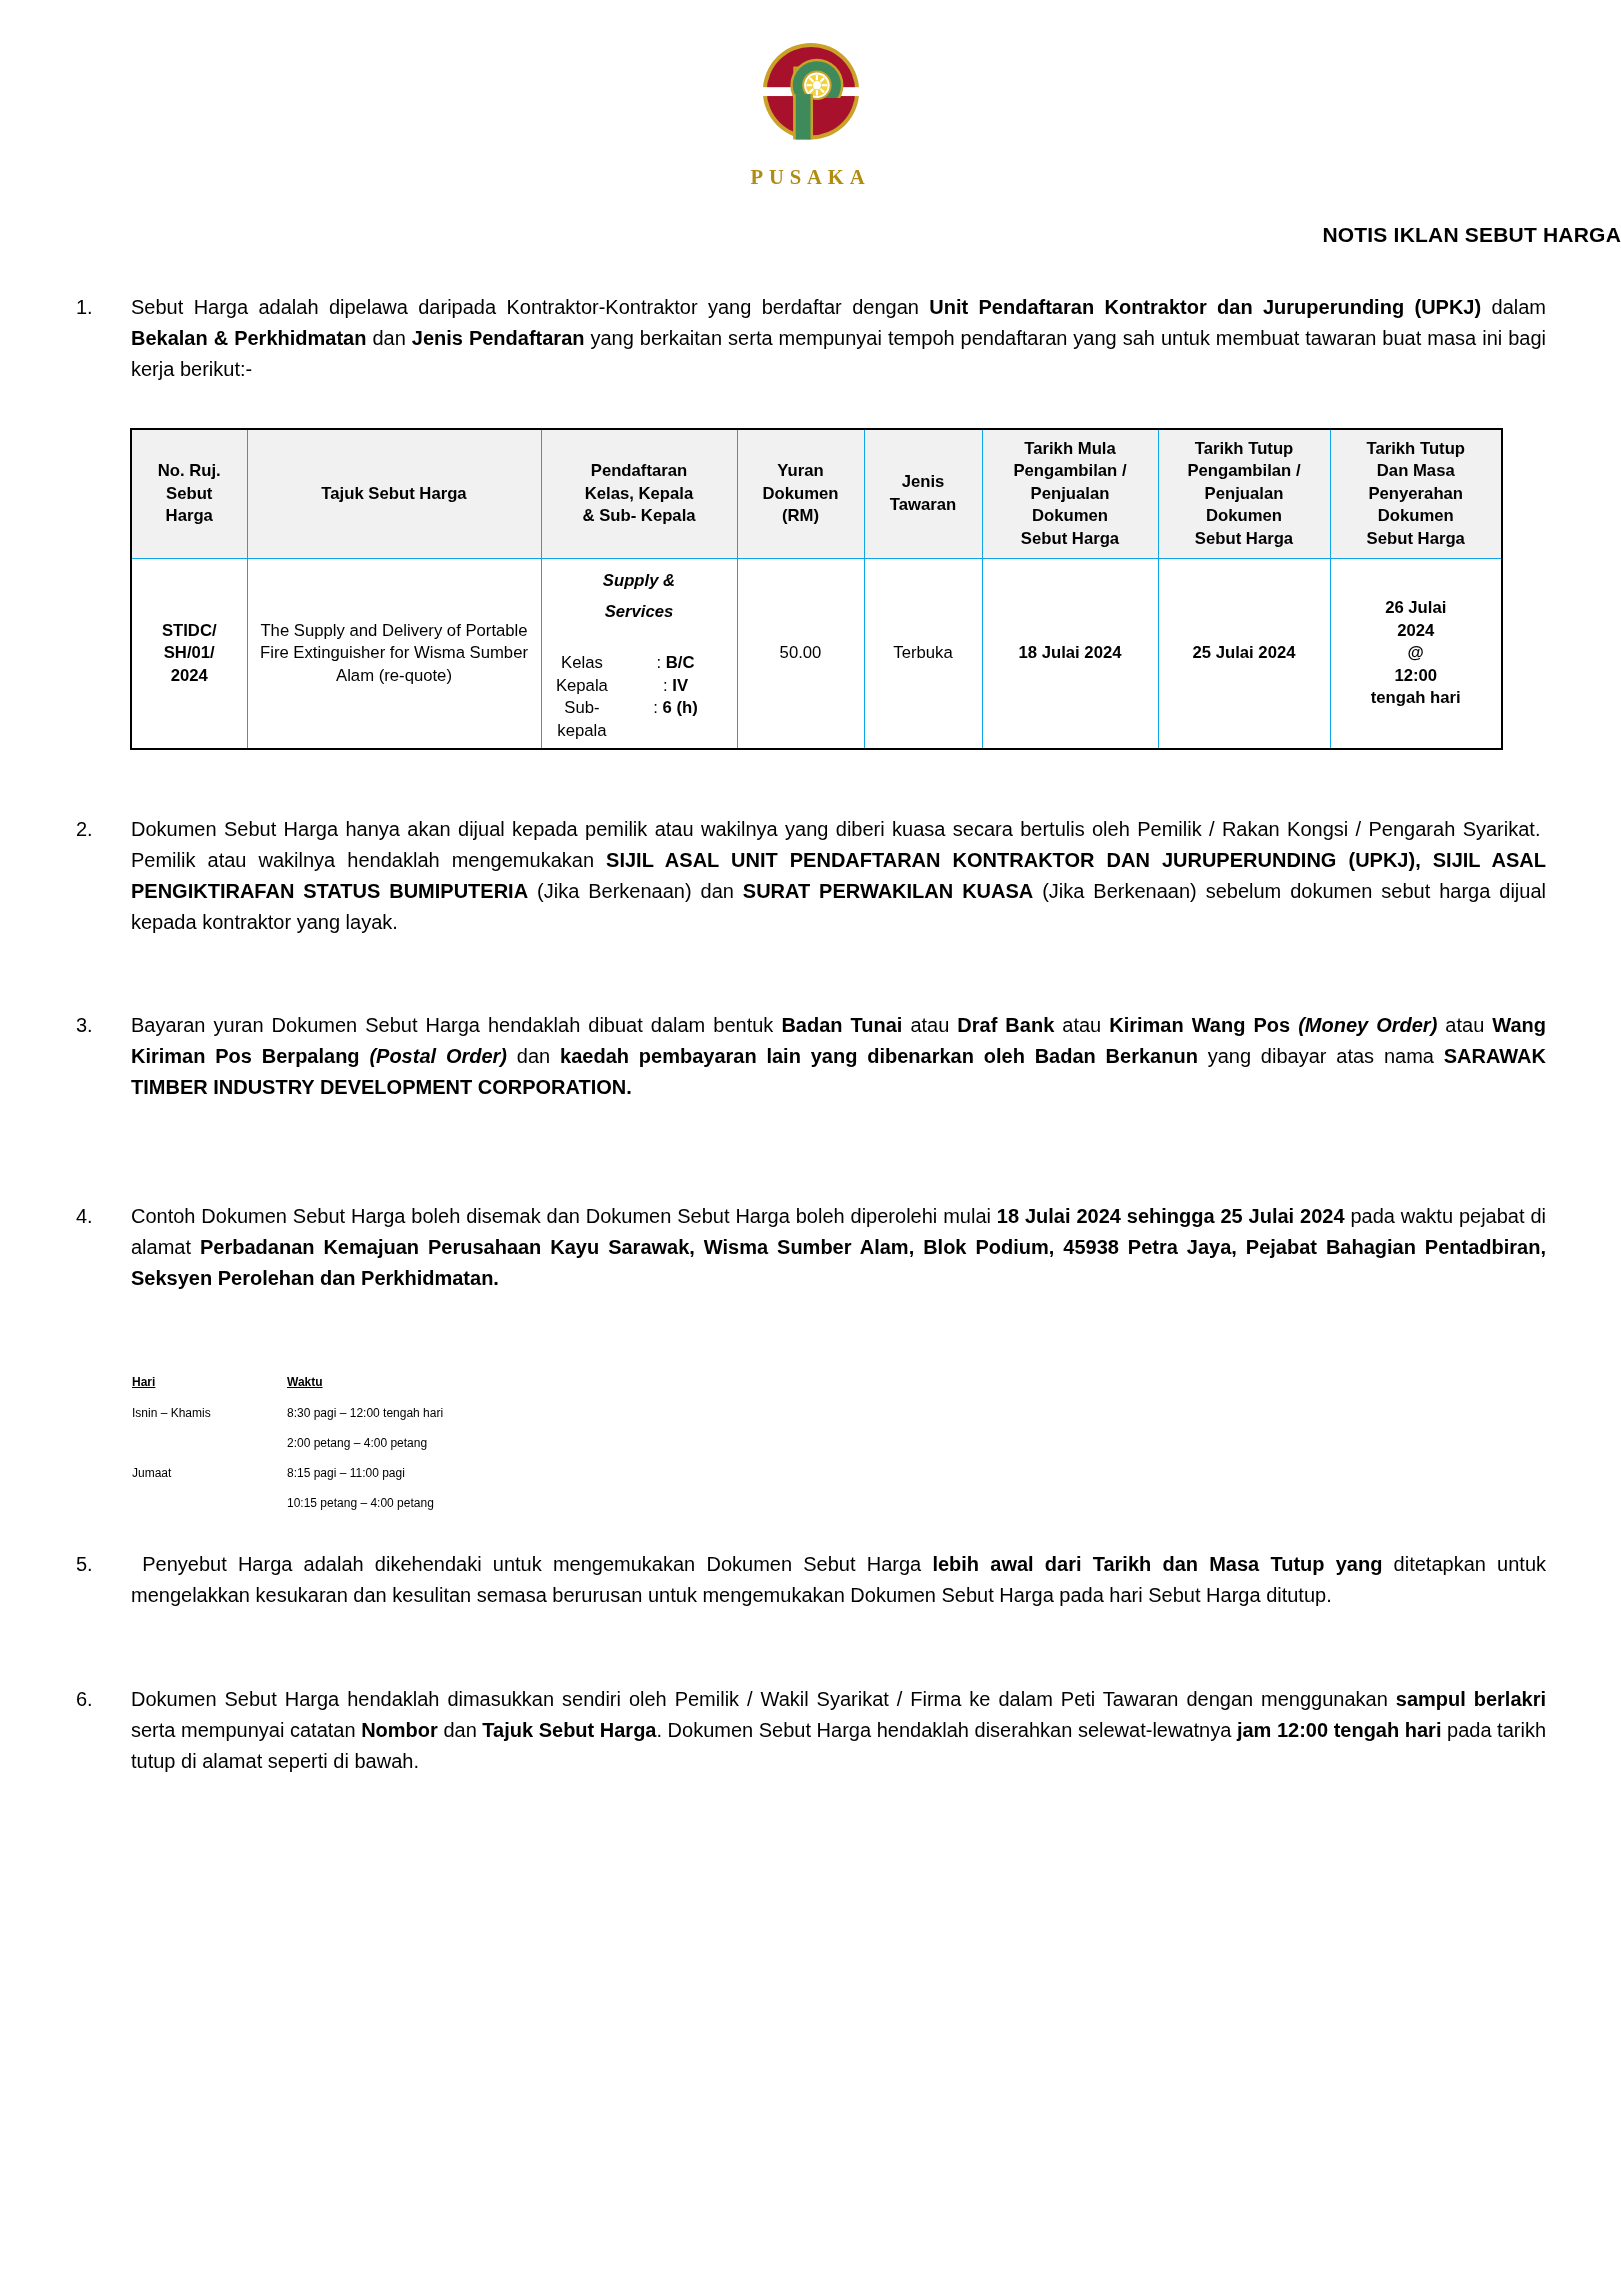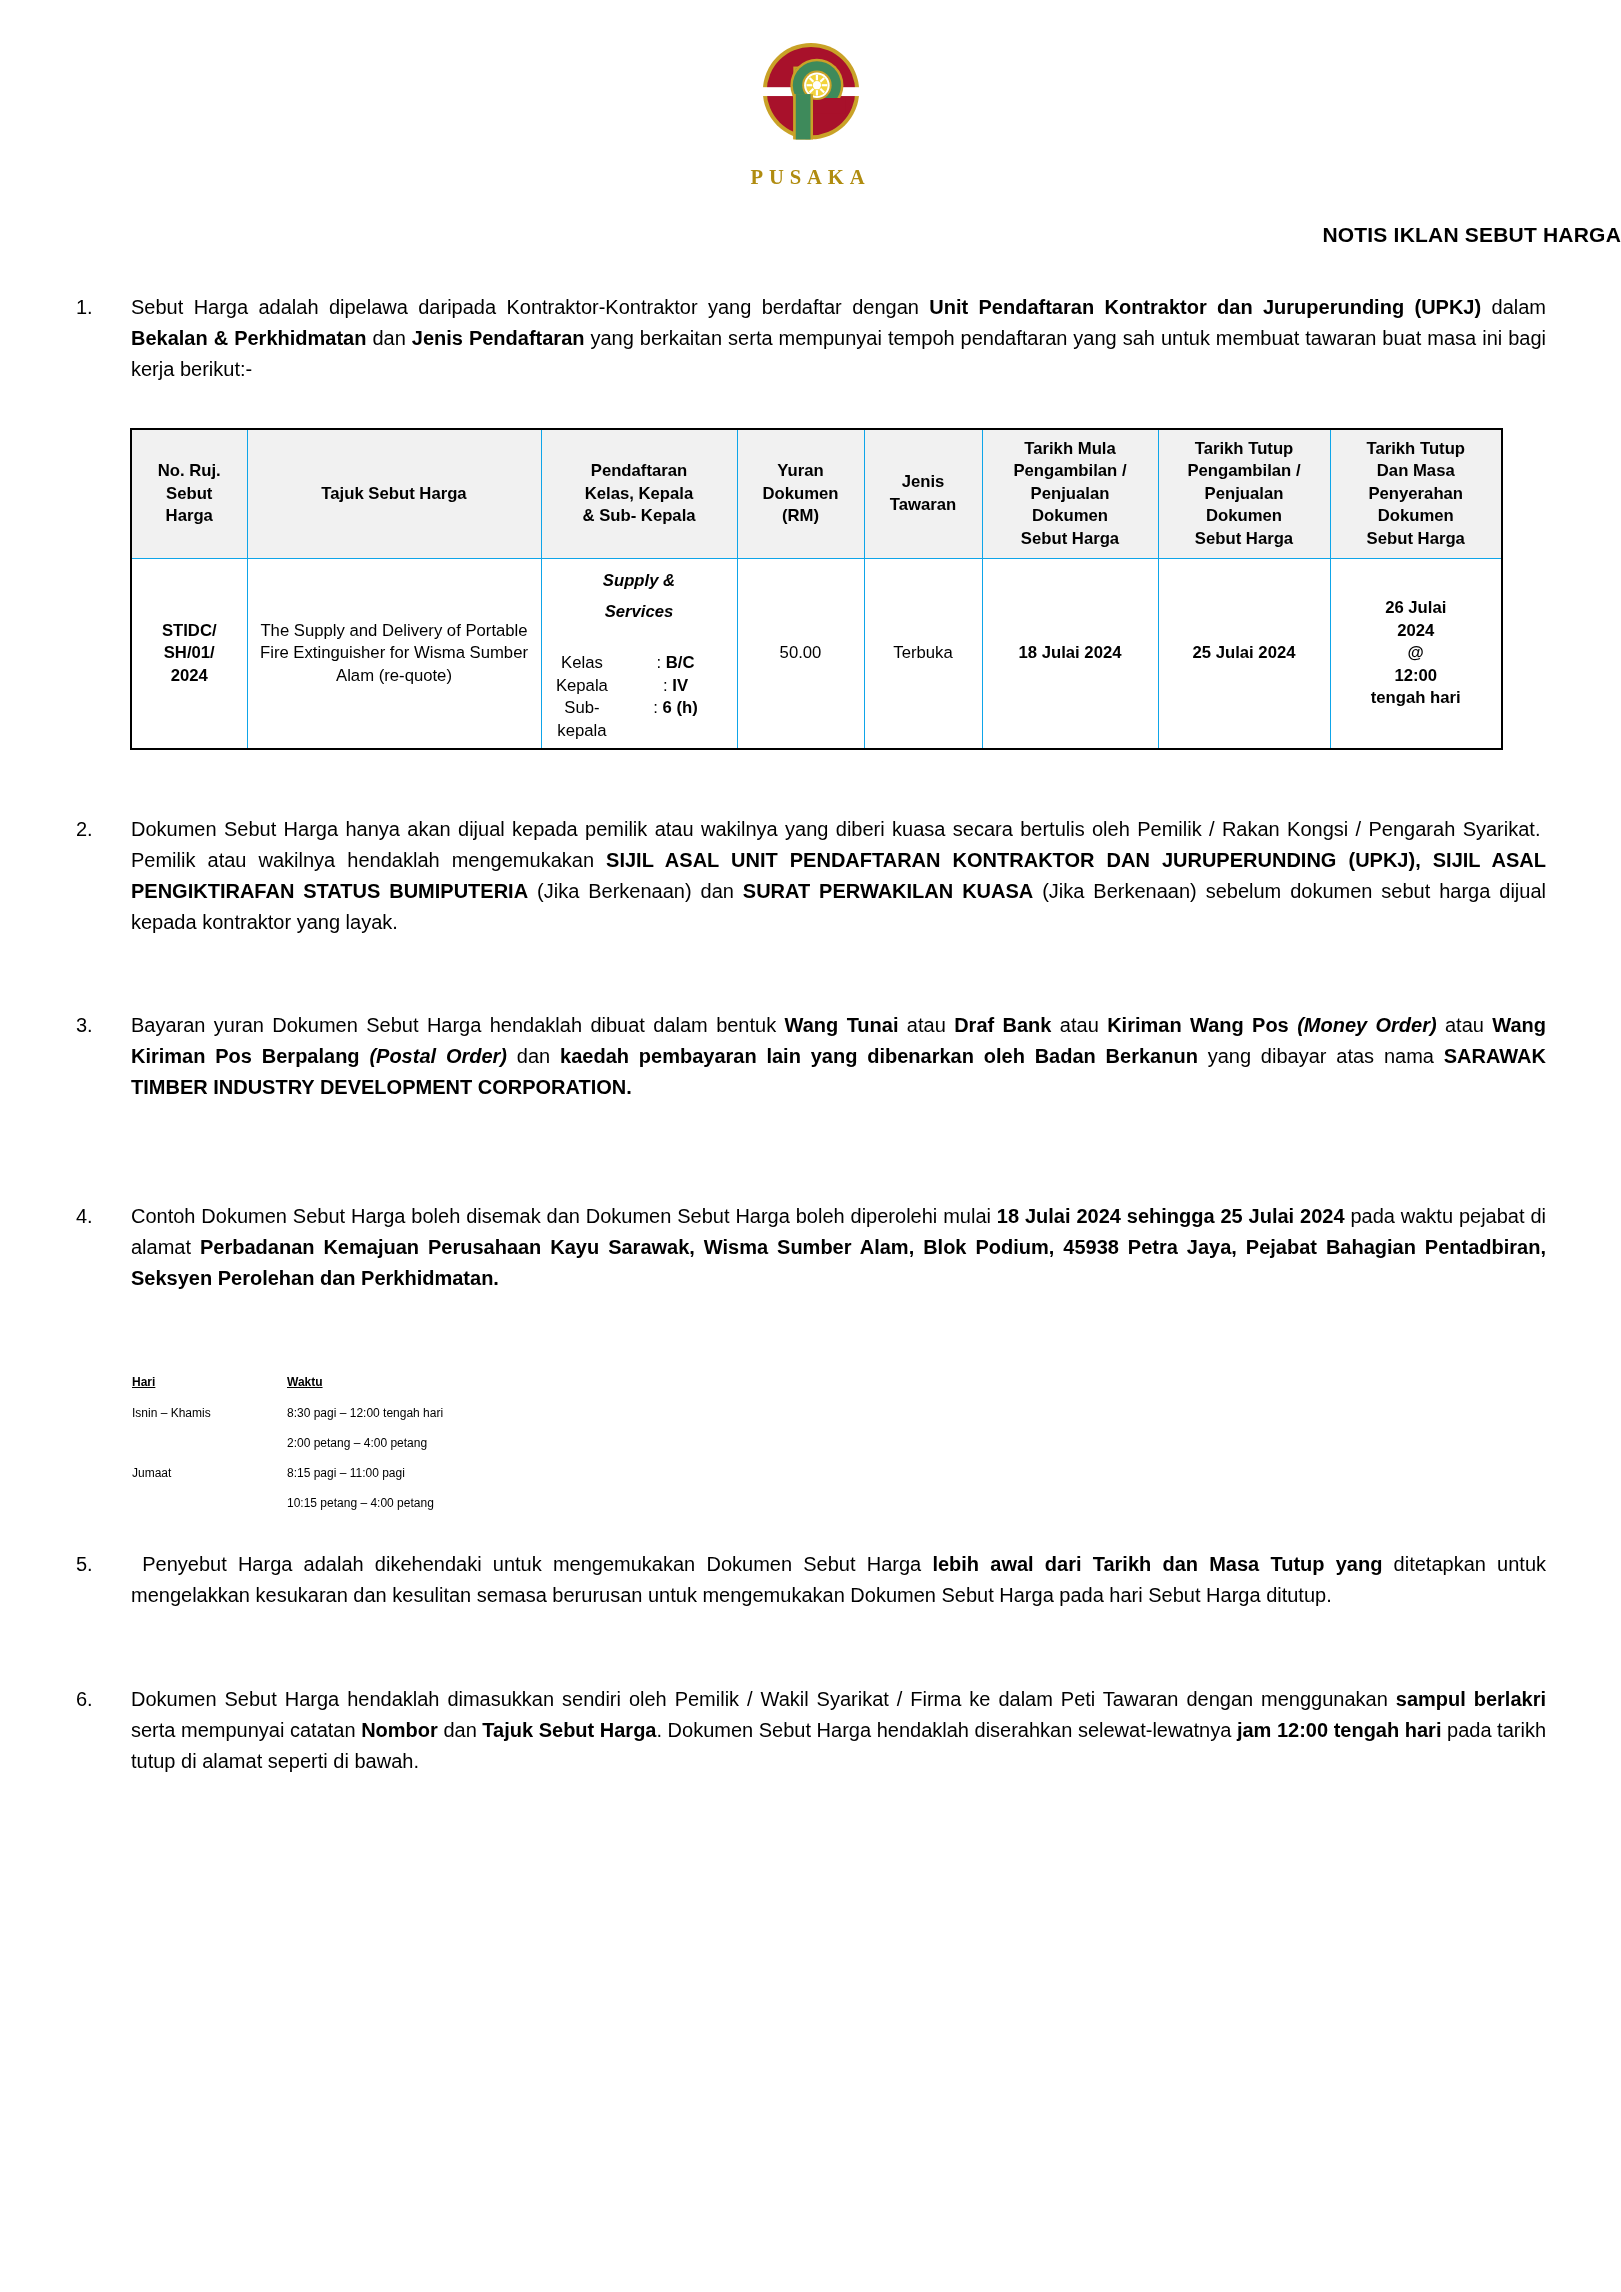--- a/index.html
+++ b/index.html
@@ -253,21 +253,21 @@
     </table>
   </div>
 
   <div class="clause" style="top:814px;">
     <span class="num">2.</span>
     <div class="body">Dokumen Sebut Harga hanya akan dijual kepada pemilik atau wakilnya yang diberi kuasa secara bertulis oleh Pemilik / Rakan Kongsi / Pengarah Syarikat.&nbsp; Pemilik atau wakilnya hendaklah mengemukakan <b>SIJIL ASAL UNIT PENDAFTARAN KONTRAKTOR DAN JURUPERUNDING (UPKJ), SIJIL ASAL PENGIKTIRAFAN STATUS BUMIPUTERIA</b> (Jika Berkenaan) dan <b>SURAT PERWAKILAN KUASA</b> (Jika Berkenaan) sebelum dokumen sebut harga dijual kepada kontraktor yang layak.</div>
   </div>
 
   <div class="clause" style="top:1010px;">
     <span class="num">3.</span>
-    <div class="body">Bayaran yuran Dokumen Sebut Harga hendaklah dibuat dalam bentuk <b>Wang Tunai</b> atau <b>Draf Bank</b> atau <b>Kiriman Wang Pos <i>(Money Order)</i></b> atau <b>Wang Kiriman Pos Berpalang <i>(Postal Order)</i></b> dan <b>kaedah pembayaran lain yang dibenarkan oleh Badan Berkanun</b> yang dibayar atas nama <b>SARAWAK TIMBER INDUSTRY DEVELOPMENT CORPORATION.</b></div>
+    <div class="body">Bayaran yuran Dokumen Sebut Harga hendaklah dibuat dalam bentuk <b>Badan Tunai</b> atau <b>Draf Bank</b> atau <b>Kiriman Wang Pos <i>(Money Order)</i></b> atau <b>Wang Kiriman Pos Berpalang <i>(Postal Order)</i></b> dan <b>kaedah pembayaran lain yang dibenarkan oleh Badan Berkanun</b> yang dibayar atas nama <b>SARAWAK TIMBER INDUSTRY DEVELOPMENT CORPORATION.</b></div>
   </div>
 
   <div class="clause" style="top:1201px;">
     <span class="num">4.</span>
     <div class="body">Contoh Dokumen Sebut Harga boleh disemak dan Dokumen Sebut Harga boleh diperolehi mulai <b>18 Julai 2024 sehingga 25 Julai 2024</b> pada waktu pejabat di alamat <b>Perbadanan Kemajuan Perusahaan Kayu Sarawak, Wisma Sumber Alam, Blok Podium, 45938 Petra Jaya, Pejabat Bahagian Pentadbiran, Seksyen Perolehan dan Perkhidmatan.</b></div>
   </div>
 
   <div class="sched" style="top:1367px;">
     <table>
       <tbody>

